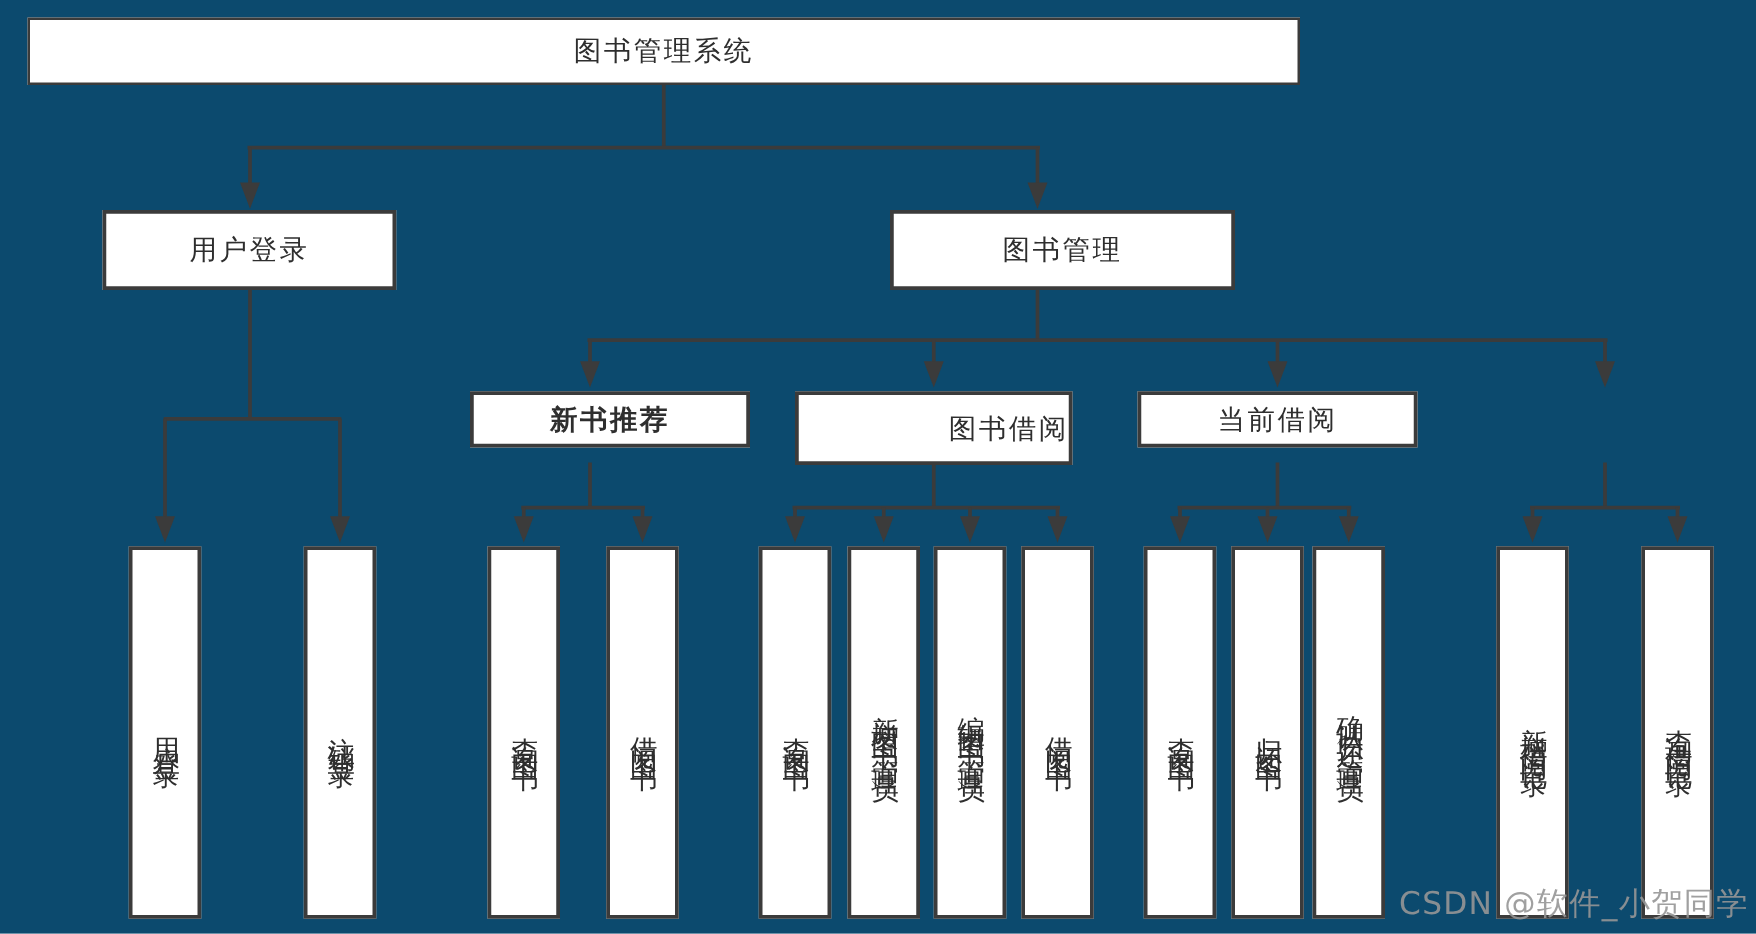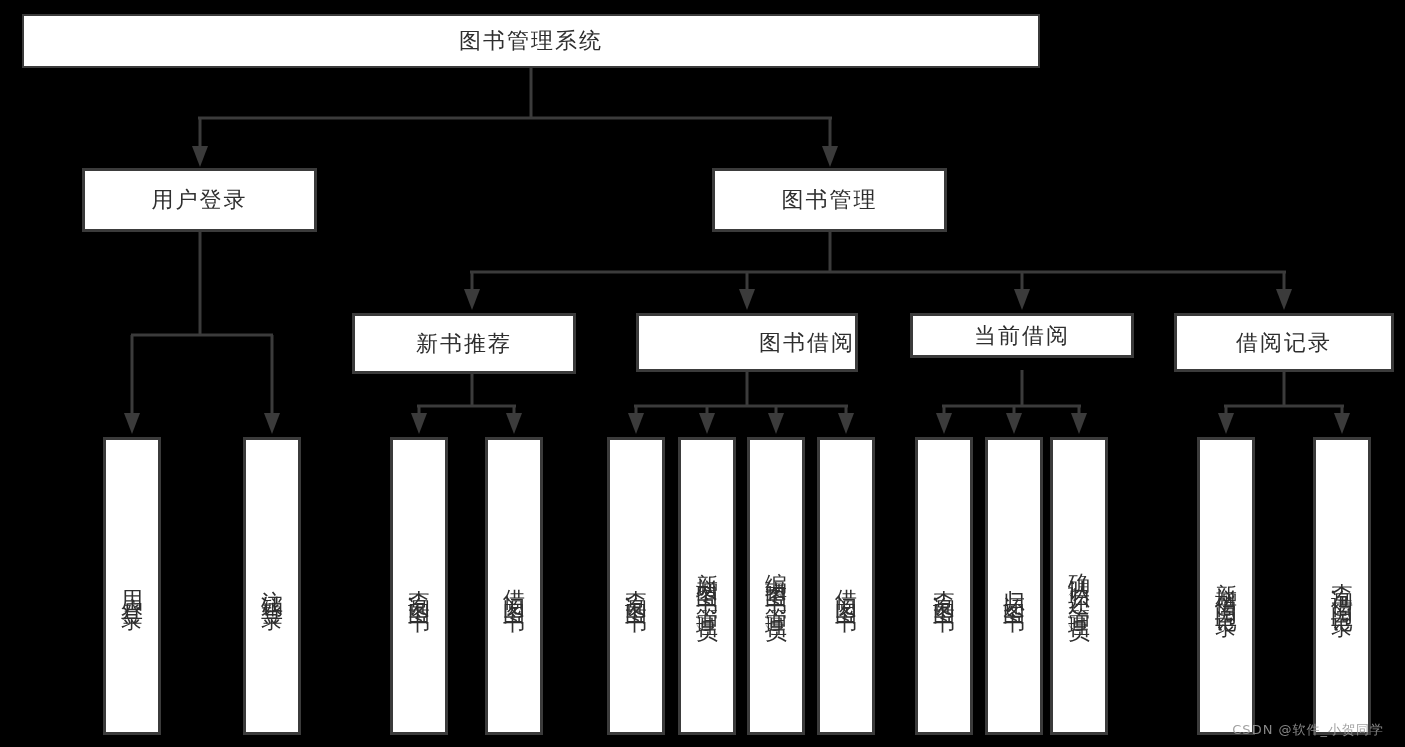--- a/index.html
+++ b/index.html
@@ -1,21 +1,21 @@
 <!DOCTYPE html>
 <html><head>
 <meta charset="utf-8">
 <style>
   * { box-sizing: border-box; }
   html, body { margin: 0; padding: 0; background: #ffffff; }
   .stage {
     position: relative;
     width: 1405px;
     height: 747px;
-    background: #000000;
+    background: #0c4a6e;
     font-family: "DejaVu Sans", sans-serif;
     overflow: hidden;
   }
   svg.connectors { position: absolute; left: 0; top: 0; }
   .node {
     position: absolute;
     background: #ffffff;
     border: 3px solid #3b3b3b;
     display: flex;
     align-items: center;
@@ -26,23 +26,23 @@
   .node.h { font-size: 22px; letter-spacing: 2px; white-space: nowrap; }
   .node.v { font-size: 22px; }
   .node.v .vtext {
     writing-mode: vertical-lr;
     letter-spacing: 7px;
     line-height: 1;
     max-height: 288px;
   }
   .watermark {
     position: absolute;
-    right: 21px;
+    right: 6px;
     bottom: 8px;
-    font-size: 13px;
+    font-size: 25px;
     letter-spacing: 1px;
     color: rgba(150,150,150,0.9);
     z-index: 6;
     white-space: nowrap;
   }
 </style>
 </head>
 <body>
 
 <div class="stage">
@@ -113,35 +113,32 @@
     </g>
   </svg>
 
   <div class="node h root-box" style="left:22px; top:14px; width:1018px; height:54px;">
     <span>图书管理系统</span>
   </div>
 
   <div class="node h" style="left:82px; top:168px; width:235px; height:64px;">
     <span>用户登录</span>
   </div>
-  <div class="node h" style="left:712px; top:168px; width:235px; height:64px;">
+  <div class="node h" style="left:712px; top:168px; width:276px; height:64px;">
     <span>图书管理</span>
   </div>
 
-  <div class="node h" style="left:352px; top:313px; width:224px; height:61px;">
+  <div class="node h" style="left:376px; top:313px; width:224px; height:45px;font-weight:bold;">
     <span>新书推荐</span>
   </div>
   <div class="node h" style="left:636px; top:313px; width:222px; height:59px;justify-content:flex-end;">
     <span>图书借阅</span>
   </div>
   <div class="node h" style="left:910px; top:313px; width:224px; height:45px;">
     <span>当前借阅</span>
-  </div>
-  <div class="node h" style="left:1174px; top:313px; width:220px; height:59px;">
-    <span>借阅记录</span>
   </div>
 
   <div class="node v" style="left:103px; top:437px; width:58px; height:298px;">
     <span class="vtext">用户登录</span>
   </div>
   <div class="node v" style="left:243px; top:437px; width:58px; height:298px;">
     <span class="vtext">注销登录</span>
   </div>
 
   <div class="node v" style="left:390px; top:437px; width:58px; height:298px;">

